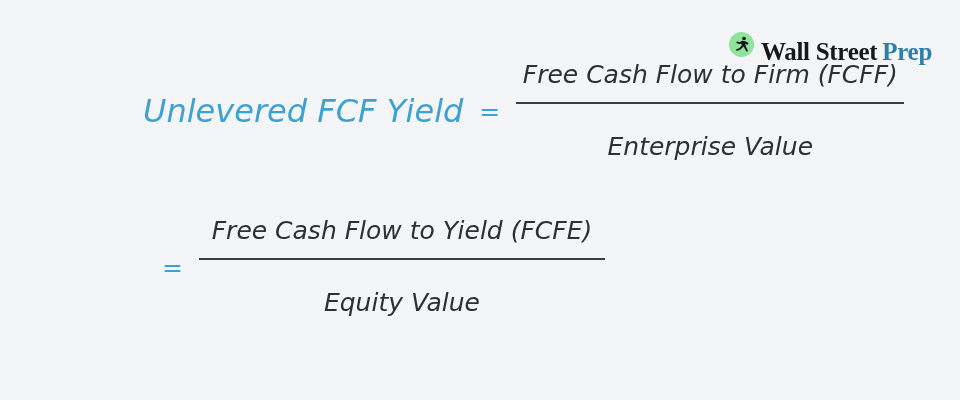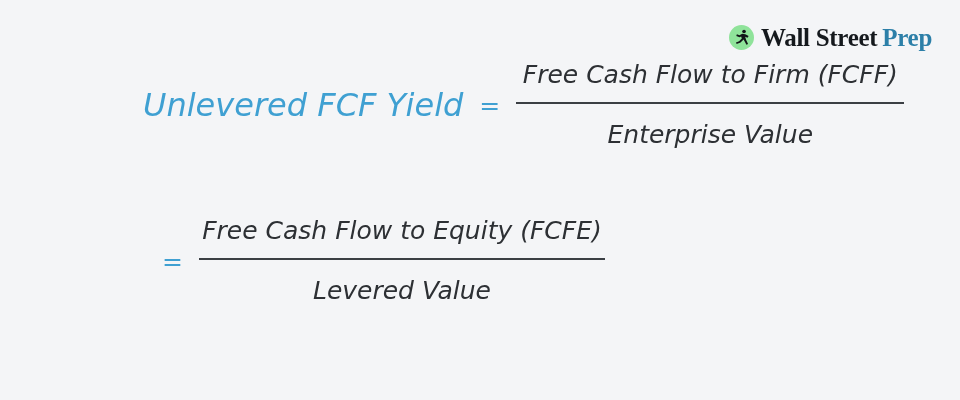--- a/index.html
+++ b/index.html
@@ -35,20 +35,21 @@
     justify-content: center;
     flex: 0 0 auto;
   }
   .logo-mark svg { display: block; }
   .logo-word {
     font-family: "Liberation Serif", "DejaVu Serif", serif;
     font-weight: bold;
     font-size: 25px;
     letter-spacing: -0.3px;
     line-height: 1;
+    margin-top: 14px;
   }
   .logo-word .wall { color: #15191d; }
   .logo-word .prep { color: #2c7fa8; margin-left: 5px; }
 
   
   .formula-stage {
     position: absolute;
     left: 0;
     top: 0;
     width: 960px;
@@ -88,21 +89,21 @@
   .f-num, .f-den {
     color: #2d3034;
     font-family: "DejaVu Sans", sans-serif;
     font-style: italic;
     font-size: 25px;
     line-height: 1.05;
     white-space: nowrap;
     text-align: center;
   }
   .f-num { margin-bottom: 14px; }
-  .f-den { margin-top: 18px; text-align: right; }
+  .f-den { margin-top: 30px; text-align: right; }
   .f-bar {
     height: 2px;
     background: #3b3f44;
     align-self: stretch;
     min-width: 388px;
   }
   .fraction-2 .f-bar { min-width: 406px; }
 </style>
 </head>
 <body>
@@ -115,23 +116,23 @@
     <span class="fraction fraction-1">
       <span class="f-num">Free Cash Flow to Firm (FCFF)</span>
       <span class="f-bar"></span>
       <span class="f-den">Enterprise Value</span>
     </span>
   </div>
 
   <div class="formula formula-2">
     <span class="f-eq">=</span>
     <span class="fraction fraction-2">
-      <span class="f-num">Free Cash Flow to Equity (FCFE)</span>
+      <span class="f-num">Free Cash Flow to Yield (FCFE)</span>
       <span class="f-bar"></span>
-      <span class="f-den">Levered Value</span>
+      <span class="f-den">Equity Value</span>
     </span>
   </div>
 
 </div>
 
 <div class="logo">
   <span class="logo-mark">
     <svg width="19" height="19" viewBox="0 0 24 24" aria-hidden="true">
       <g fill="#111417">
         <circle cx="15.2" cy="4.4" r="2.3"></circle>

